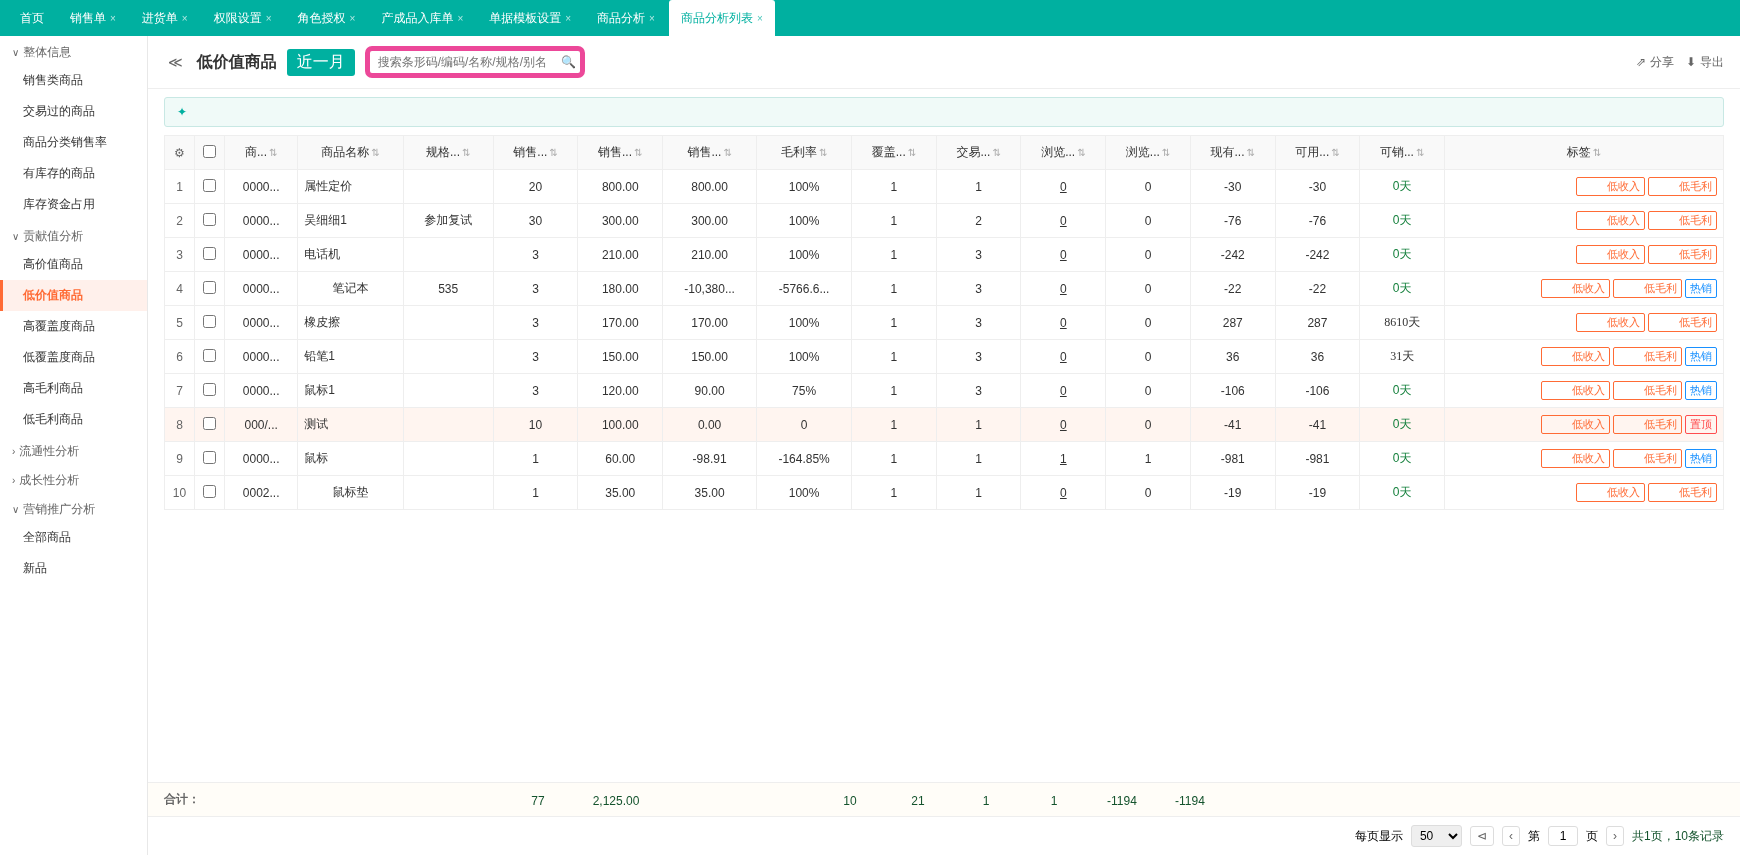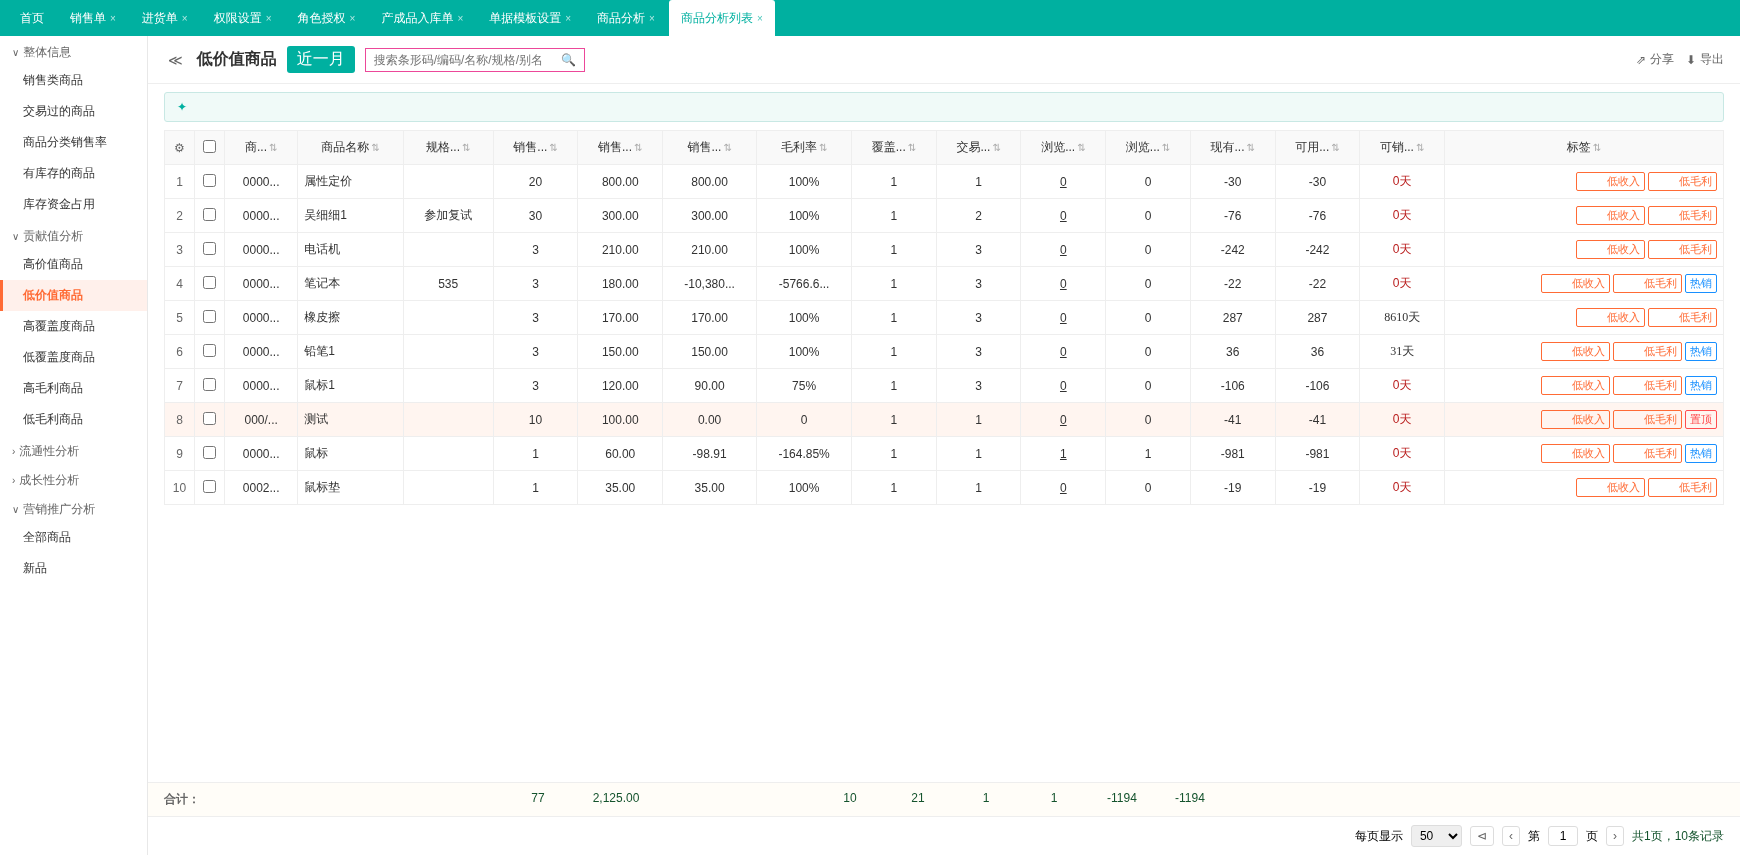--- a/index.html
+++ b/index.html
@@ -91,22 +91,22 @@
       padding: 3px 10px;
       cursor: pointer;
       font-size: 16px;
     }
     .search-wrap {
       position: relative;
       flex: 0 0 220px;
     }
     .search-wrap input {
       width: 100%;
-      border: 1px solid #ec4899;
-      border-radius: 0;
+      border: 5px solid #ec4899;
+      border-radius: 7px;
       padding: 4px 28px 4px 8px;
       outline: none;
       color: #999;
       font-size: 12px;
     }
     .search-icon-inline {
       position: absolute;
       right: 8px;
       top: 50%;
       transform: translateY(-50%);
@@ -188,31 +188,31 @@
     .tag {
       border-radius: 2px;
       padding: 1px 4px;
       font-size: 11px;
       white-space: nowrap;
     }
     .tag-orange { color: #ff6b35; border: 1px solid #ff6b35; padding-left: 30px; }
     .tag-red { color: #ff4d4f; border: 1px solid #ff4d4f; }
     .tag-blue { color: #1890ff; border: 1px solid #1890ff; }
     .link-underline { text-decoration: underline; cursor: pointer; color: #333; }
-    .days-0 { color: #b91c1c; }
+    .days-0 { color: #15803d; }
     .days-normal { color: #333; font-family: Liberation Serif, serif; }
     .gear-icon { cursor: pointer; color: #666; }
 
     
     .table-footer {
       border-top: 1px solid #eee;
       padding: 8px 16px;
       background: #fffdf8;
       display: flex;
-      align-items: flex-start;
+      align-items: flex-end;
       gap: 8px;
       flex-shrink: 0;
     }
     .footer-label { color: #666; font-weight: bold; margin-right: 8px; }
     .footer-val { color: #14532d; }
 
     
     .pagination {
       border-top: 1px solid #eee;
       padding: 8px 16px;
@@ -570,21 +570,21 @@
                   <span class="tag tag-orange">低毛利</span>
       </div>
     </td>
   </tr>
             <tr>
     <td class="index-cell">4</td>
     <td class="checkbox-cell">
       <input type="checkbox" style="">
     </td>
     <td>0000...</td>
-    <td style="text-align:left">笔记本</td>
+    <td style="text-align:center">笔记本</td>
     <td>535</td>
     <td>3</td>
     <td>180.00</td>
     <td>-10,380...</td>
     <td>-5766.6...</td>
     <td>1</td>
     <td>3</td>
     <td><span class="link-underline">0</span></td>
     <td>0</td>
     <td>-22</td>
@@ -731,21 +731,21 @@
                   <span class="tag tag-blue">热销</span>
       </div>
     </td>
   </tr>
             <tr>
     <td class="index-cell">10</td>
     <td class="checkbox-cell">
       <input type="checkbox" style="">
     </td>
     <td>0002...</td>
-    <td style="text-align:left">鼠标垫</td>
+    <td style="text-align:center">鼠标垫</td>
     <td></td>
     <td>1</td>
     <td>35.00</td>
     <td>35.00</td>
     <td>100%</td>
     <td>1</td>
     <td>1</td>
     <td><span class="link-underline">0</span></td>
     <td>0</td>
     <td>-19</td>

